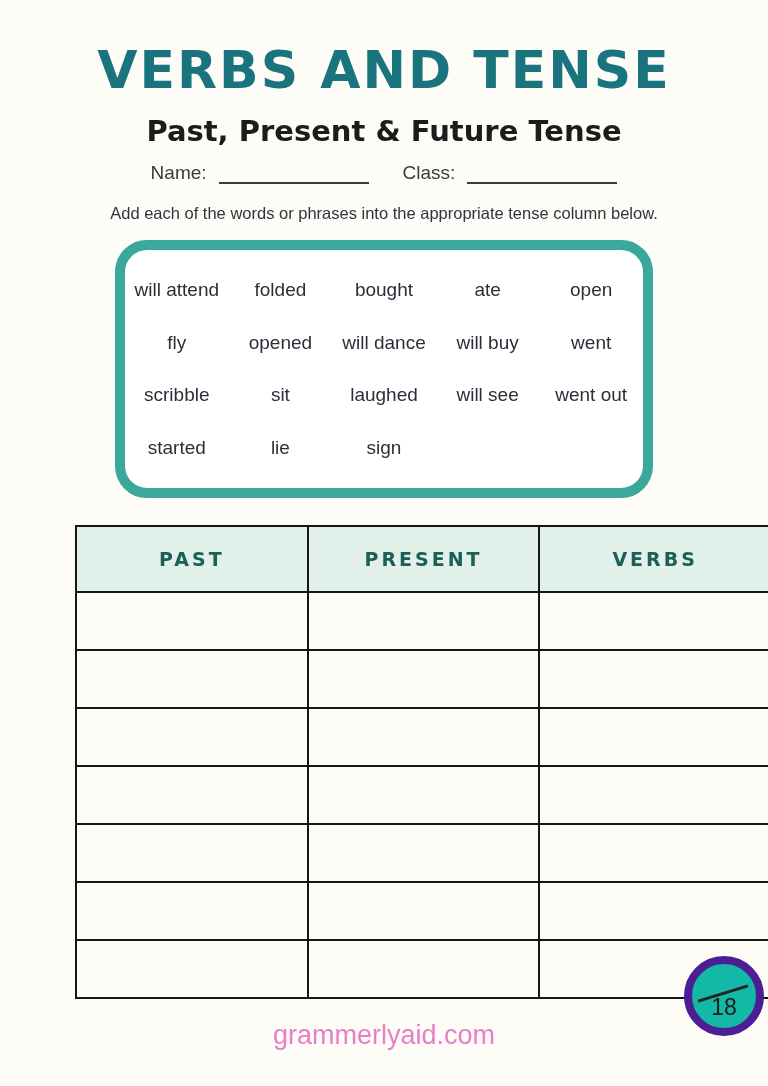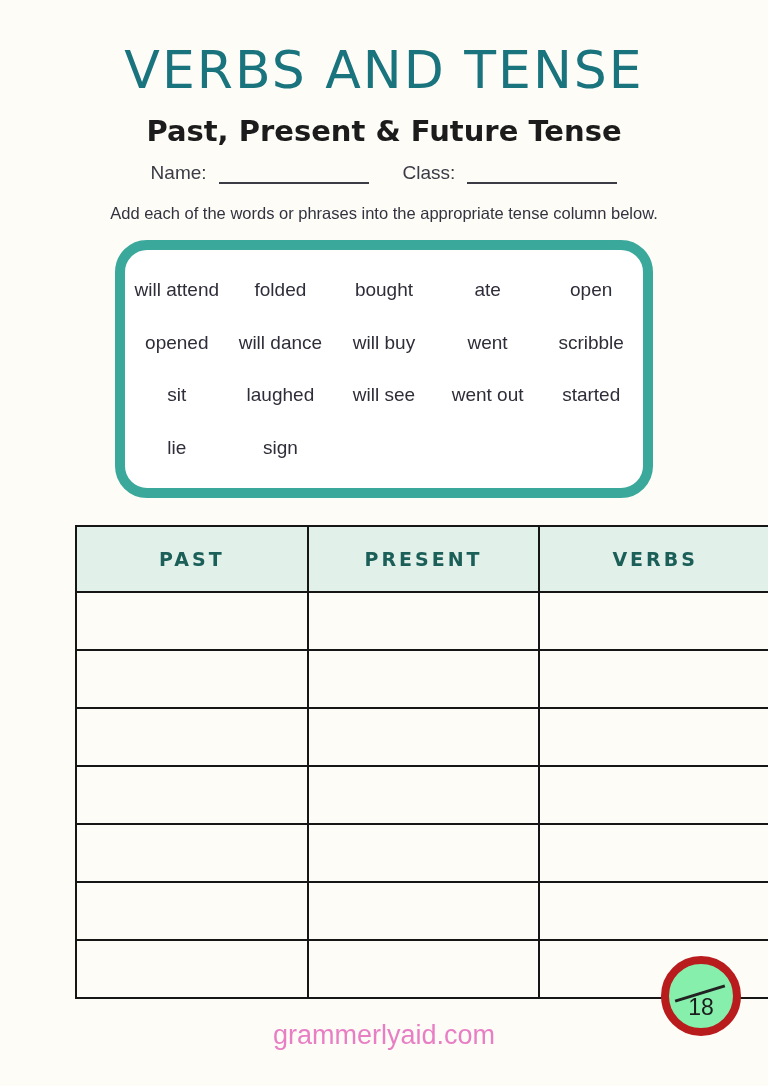--- a/index.html
+++ b/index.html
@@ -10,21 +10,21 @@
     height: 1086px;
     background: #fdfcf7;
     font-family: "Liberation Sans", sans-serif;
     overflow: hidden;
   }
   .title {
     position: absolute;
     top: 40px; left: 0; right: 0;
     text-align: center;
     font-family: "DejaVu Sans", sans-serif;
-    font-weight: 400;
+    font-weight: 700;
     font-size: 52px;
     letter-spacing: 2px;
     color: #19747e;
   }
   .subtitle {
     position: absolute;
     top: 114px; left: 0; right: 0;
     text-align: center;
     font-family: "DejaVu Sans", sans-serif;
     font-weight: 700;
@@ -90,25 +90,25 @@
     color: #1b5f58;
     font-family: "DejaVu Sans", sans-serif;
     font-weight: 800;
     font-size: 19px;
     letter-spacing: 3px;
     text-align: center;
   }
   .tense-table td { height: 58px; background: #fdfcf7; }
   .page-badge {
     position: absolute;
-    left: 661px; top: 956px;
+    left: 684px; top: 956px;
     width: 80px; height: 80px;
-    border: 8px solid #b91c1c;
+    border: 8px solid #4c1d95;
     border-radius: 50%;
-    background: #86efac;
+    background: #14b8a6;
   }
   .badge-slash {
     position: absolute;
     left: 5px; top: 28px;
     width: 52px; height: 3px;
     background: #222222;
     transform: rotate(-17deg);
   }
   .badge-number {
     position: absolute;
@@ -145,20 +145,21 @@
   </div>
 
   <div class="instruction">Add each of the words or phrases into the appropriate tense column below.</div>
 
   <div class="word-bank">
     <span class="word">will attend</span>
     <span class="word">folded</span>
     <span class="word">bought</span>
     <span class="word">ate</span>
     <span class="word">open</span>
+    <span class="word">fly</span>
     <span class="word">opened</span>
     <span class="word">will dance</span>
     <span class="word">will buy</span>
     <span class="word">went</span>
     <span class="word">scribble</span>
     <span class="word">sit</span>
     <span class="word">laughed</span>
     <span class="word">will see</span>
     <span class="word">went out</span>
     <span class="word">started</span>

